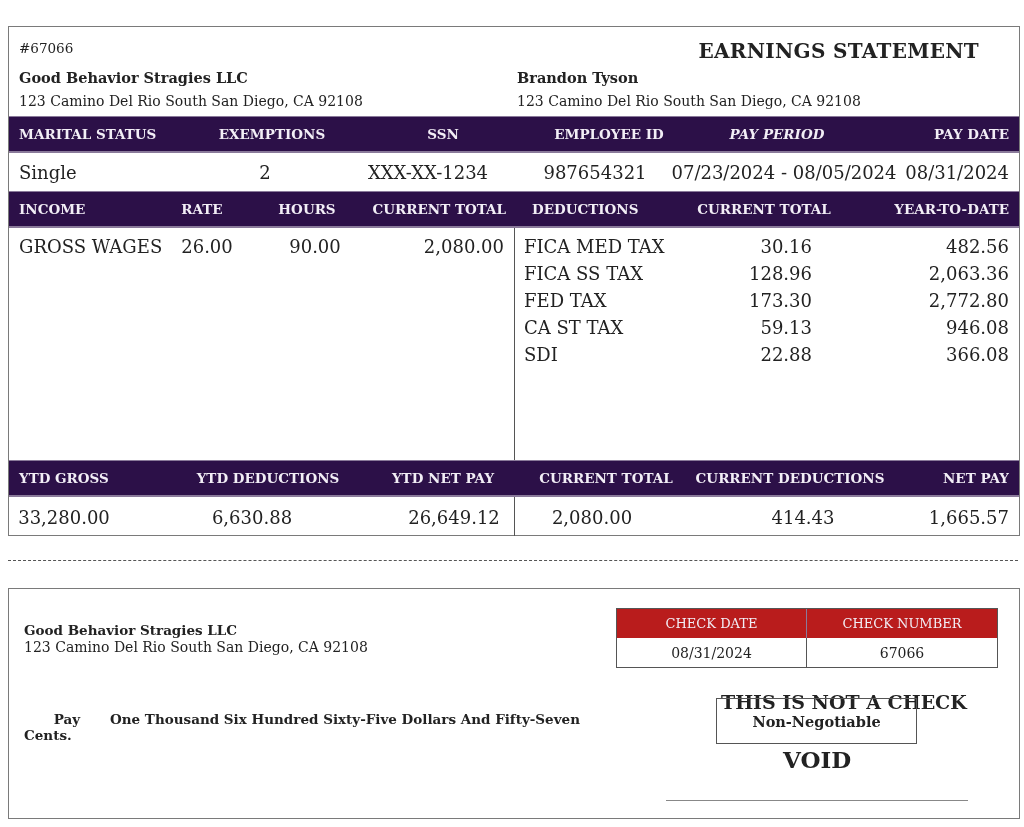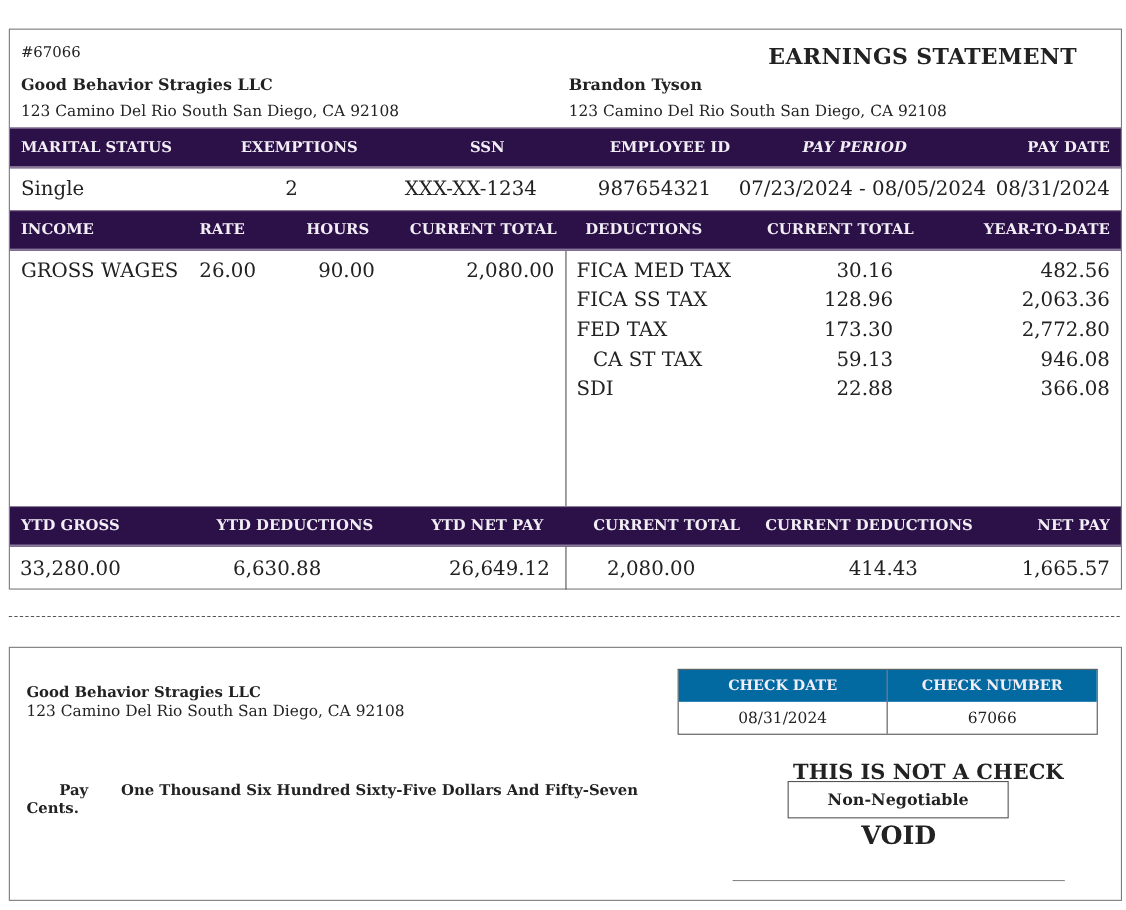--- a/index.html
+++ b/index.html
@@ -40,25 +40,25 @@
     border: 1px solid #7a7a7a;
   }
   .ck-company { position: absolute; left: 15px; top: 33px; font-size: 13.5px; font-weight: bold; }
   .ck-addr { position: absolute; left: 15px; top: 50px; font-size: 14px; }
   .ck-pay { position: absolute; left: 15px; top: 122px; font-size: 13.5px; font-weight: bold; width: 590px; line-height: 16px; }
   .ck-pay .pay-label { display: inline-block; width: 86px; text-align: center; }
   .ck-order { position: absolute; left: 15px; top: 163px; font-size: 14px; }
   .ck-order b { font-size: 13.5px; }
 
   .ck-table { position: absolute; left: 607px; top: 19px; width: 382px; height: 60px; border: 1px solid #555; }
-  .ck-th { position: absolute; top: 0; height: 29px; background: #0369a1; color: #f2eef6; font-weight: bold; font-size: 13px; display: flex; align-items: center; justify-content: center; text-align: center; }
+  .ck-th { position: absolute; top: 0; height: 29px; background: #b91c1c; color: #f2eef6; font-weight: normal; font-size: 13px; display: flex; align-items: center; justify-content: center; text-align: center; }
   .ck-td { position: absolute; top: 29px; height: 29px; font-size: 14px; display: flex; align-items: center; justify-content: center; }
 
   .notcheck { position: absolute; left: 712px; top: 102px; font-size: 19px; font-weight: bold; }
-  .nonneg { position: absolute; left: 707px; top: 121px; width: 201px; height: 34px; border: 1px solid #555; font-size: 14.5px; font-weight: bold; display: flex; align-items: center; justify-content: center; }
+  .nonneg { position: absolute; left: 707px; top: 109px; width: 201px; height: 46px; border: 1px solid #555; font-size: 14.5px; font-weight: bold; display: flex; align-items: center; justify-content: center; }
   .void { position: absolute; left: 774px; top: 157px; font-size: 23px; font-weight: bold; }
   .sigline { position: absolute; left: 657px; top: 211px; width: 302px; height: 1px; background: #888; }
 </style>
 </head>
 <body>
 
 <div class="stub">
   <div class="hdr-area">
     <div class="docnum">#67066</div>
     <div class="title">EARNINGS STATEMENT</div>
@@ -113,21 +113,21 @@
     <span style="left:515px;">FICA SS TAX</span>
     <span class="r" style="left:803px;">128.96</span>
     <span class="r" style="left:1000px;">2,063.36</span>
   </div>
   <div class="row" style="top:258px; height:30px;">
     <span style="left:515px;">FED TAX</span>
     <span class="r" style="left:803px;">173.30</span>
     <span class="r" style="left:1000px;">2,772.80</span>
   </div>
   <div class="row" style="top:285px; height:30px;">
-    <span style="left:515px;margin-left:15px;">CA ST TAX</span>
+    <span style="left:515px;">CA ST TAX</span>
     <span class="r" style="left:803px;">59.13</span>
     <span class="r" style="left:1000px;">946.08</span>
   </div>
   <div class="row" style="top:312px; height:30px;">
     <span style="left:515px;">SDI</span>
     <span class="r" style="left:803px;">22.88</span>
     <span class="r" style="left:1000px;">366.08</span>
   </div>
 
   <div class="band" style="top:433px;">

